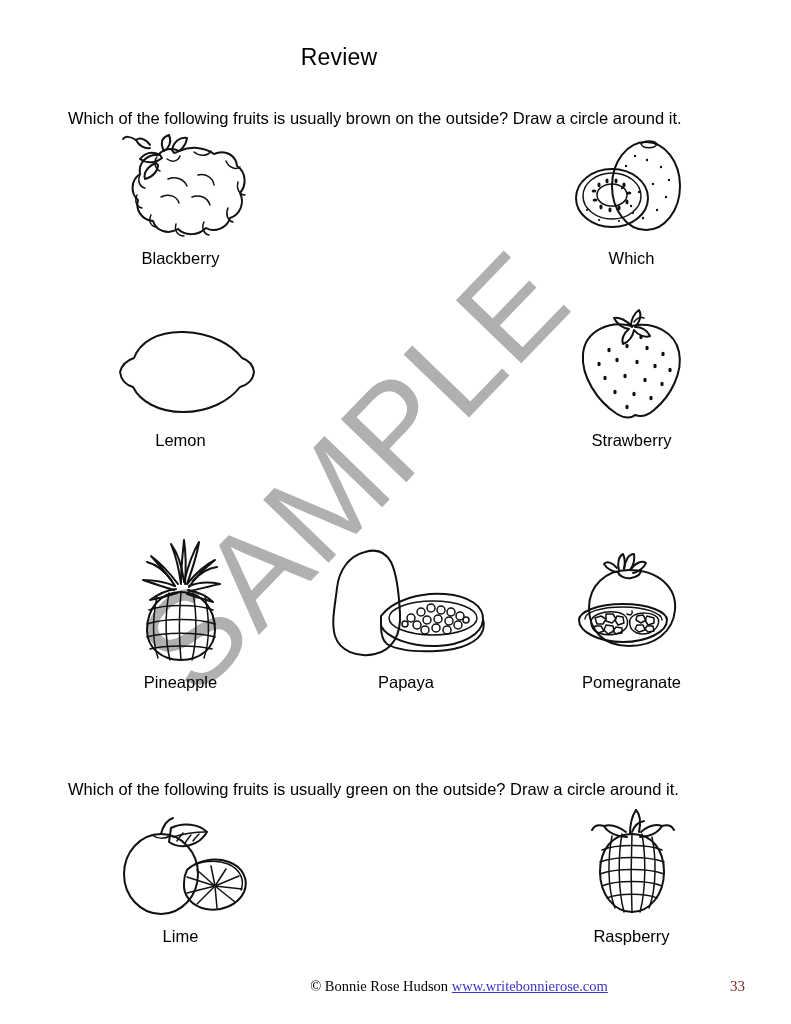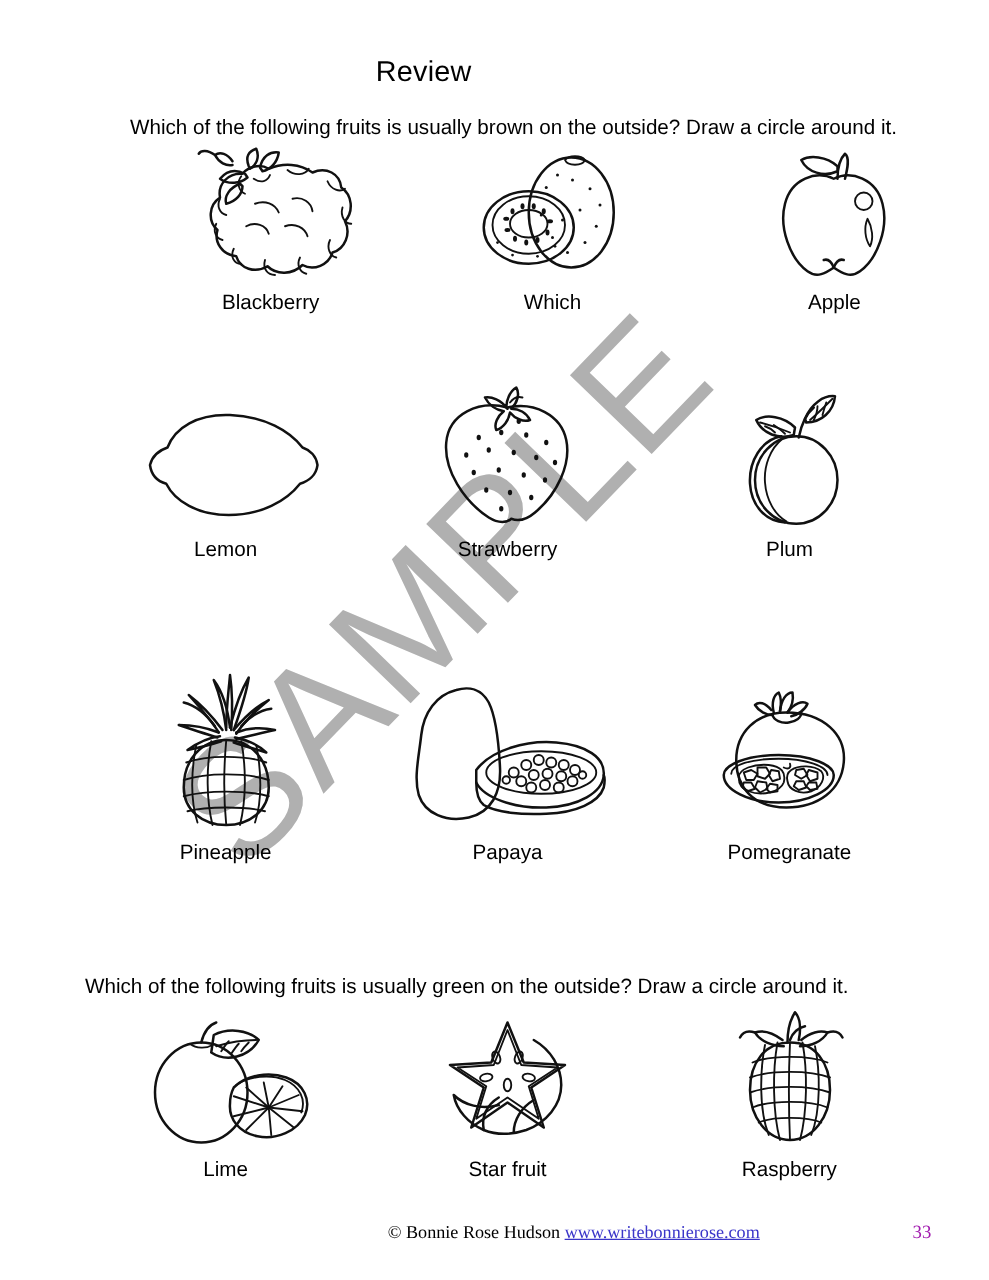--- a/index.html
+++ b/index.html
@@ -108,21 +108,21 @@
     text-align: center;
     padding-left: 120px;
   }
   .footer-url {
     color: #3a35c9;
     text-decoration: underline;
   }
   .footer-page {
     font-family: "Liberation Serif", serif;
     font-size: 15px;
-    color: #a21caf;
+    color: #7f1d1d;
   }
 
   svg { overflow: visible; }
   .ln {
     fill: none;
     stroke: #111111;
     stroke-width: 2;
     stroke-linecap: round;
     stroke-linejoin: round;
   }
@@ -139,21 +139,21 @@
 <body>
 
 <div class="page">
 
   <svg class="watermark" viewBox="0 0 791 1024" xmlns="http://www.w3.org/2000/svg">
     <text class="watermark-text" x="196" y="700" transform="rotate(-46 196 700)">SAMPLE</text>
   </svg>
 
   <div class="page-title">Review</div>
 
-  <div class="question-block" style="top:92px;margin-left:36px;">
+  <div class="question-block" style="top:108px;">
     <p class="question-text">Which of the following fruits is usually brown on the outside? Draw a circle around it.</p>
     <div class="fruit-row">
 
       <div class="fruit-cell">
         <svg class="fruit-art" width="130" height="105" viewBox="0 0 130 105" xmlns="http://www.w3.org/2000/svg">
           <path class="ln" d="M63 16 C75 11 88 12 98 19 C109 14 120 20 121 31 C130 37 131 50 124 58
                                C129 68 124 80 114 83 C111 93 99 98 90 93 C82 101 69 101 62 94
                                C52 100 40 96 37 86 C26 85 19 75 22 65 C14 58 15 45 24 39
                                C22 28 31 19 42 20 C47 14 56 12 63 16 Z"></path>
           <path class="ln-thin" d="M51 24 C57 28 62 26 64 21"></path>
@@ -219,36 +219,20 @@
             <ellipse cx="25" cy="51" rx="2.4" ry="1.6"></ellipse>
             <circle cx="18" cy="70" r="1.1"></circle>
               <circle cx="30" cy="80" r="1.1"></circle>
             <circle cx="50" cy="81" r="1.1"></circle>
               <circle cx="64" cy="73" r="1.1"></circle>
           </g>
         </svg>
         <div class="fruit-label">Which</div>
       </div>
 
-      <div class="fruit-cell">
-        <svg class="fruit-art" width="105" height="105" viewBox="0 0 105 105" xmlns="http://www.w3.org/2000/svg">
-          <path class="ln" d="M52 24 C38 17 18 24 13 44 C8 63 17 88 31 98 C39 104 46 99 52 95
-                               C58 99 65 104 73 98 C87 88 96 63 91 44 C86 24 66 17 52 24 Z"></path>
-          <path class="ln" d="M52 95 C50 90 47 88 44 89"></path>
-          <path class="ln" d="M52 95 C54 90 57 88 60 89"></path>
-
-          <path class="ln" d="M55 24 C55 16 57 8 61 4 C65 7 63 16 61 24"></path>
-
-          <path class="ln" d="M55 14 C46 6 33 5 26 9 C31 19 44 23 55 18 Z"></path>
-
-          <circle class="ln-thin" cx="76" cy="42" r="7"></circle>
-          <path class="ln-thin" d="M79 56 C83 63 84 72 81 78 C77 72 76 63 79 56 Z"></path>
-        </svg>
-        <div class="fruit-label">Apple</div>
-      </div>
 
     </div>
   </div>
 
   <div class="question-block" style="top:298px;">
     <div class="fruit-row">
 
       <div class="fruit-cell">
         <svg class="fruit-art" width="150" height="100" viewBox="0 0 150 100" xmlns="http://www.w3.org/2000/svg">
           <path class="ln" d="M14 50 C16 42 22 38 28 36 C34 20 52 9 78 10 C106 11 126 23 136 36
@@ -286,42 +270,20 @@
             <ellipse cx="38" cy="88" rx="1.7" ry="2.2"></ellipse>
             <ellipse cx="57" cy="90" rx="1.7" ry="2.2"></ellipse>
             <ellipse cx="74" cy="94" rx="1.7" ry="2.2"></ellipse>
             <ellipse cx="50" cy="103" rx="1.7" ry="2.2"></ellipse>
             <ellipse cx="64" cy="33" rx="1.7" ry="2.2"></ellipse>
           </g>
         </svg>
         <div class="fruit-label">Strawberry</div>
       </div>
 
-      <div class="fruit-cell">
-        <svg class="fruit-art" width="90" height="115" viewBox="0 0 90 115" xmlns="http://www.w3.org/2000/svg">
-
-          <path class="ln" d="M38 42 C22 45 12 62 13 80 C14 98 26 110 41 111"></path>
-
-          <ellipse class="ln" cx="50" cy="77" rx="33" ry="35"></ellipse>
-          <path class="ln-thin" d="M39 44 C29 52 24 66 25 79 C26 93 33 105 42 110"></path>
-
-          <path class="ln" d="M52 43 C54 33 58 24 64 19"></path>
-
-          <path class="ln" d="M57 28 C62 16 72 9 81 10 C80 22 70 31 58 31 Z"></path>
-          <path class="ln-thin" d="M61 29 C67 24 74 17 79 12"></path>
-          <path class="ln-thin" d="M64 29 C66 25 67 21 67 18"></path>
-          <path class="ln-thin" d="M71 25 C72 21 73 18 74 15"></path>
-
-          <path class="ln" d="M49 35 C40 26 26 24 18 29 C23 40 36 45 48 41 Z"></path>
-          <path class="ln-thin" d="M45 39 C38 36 29 33 21 31"></path>
-          <path class="ln-thin" d="M41 40 C38 37 35 35 32 33"></path>
-          <path class="ln-thin" d="M33 39 C31 37 28 35 25 34"></path>
-        </svg>
-        <div class="fruit-label">Plum</div>
-      </div>
 
     </div>
   </div>
 
   <div class="question-block" style="top:526px;">
     <div class="fruit-row">
 
       <div class="fruit-cell">
         <svg class="fruit-art" width="100" height="132" viewBox="0 0 100 132" xmlns="http://www.w3.org/2000/svg">
 
@@ -462,41 +424,20 @@
             <path d="M104 76 L124 92"></path>
             <path d="M104 76 L106 98"></path>
             <path d="M104 76 L86 94"></path>
             <path d="M104 76 L76 83"></path>
             <path d="M104 76 L76 67"></path>
           </g>
         </svg>
         <div class="fruit-label">Lime</div>
       </div>
 
-      <div class="fruit-cell">
-        <svg class="fruit-art" width="115" height="108" viewBox="0 0 115 108" xmlns="http://www.w3.org/2000/svg">
-
-          <path class="ln" d="M78 22 C92 30 100 44 100 58 C100 74 88 88 72 94 C60 98 48 98 38 94
-                               C26 89 16 78 14 66 C22 74 36 78 50 74"></path>
-          <path class="ln" d="M38 94 C36 84 40 74 50 68"></path>
-          <path class="ln" d="M62 96 C62 86 68 76 78 70"></path>
-
-          <path class="ln" d="M57 8 L70 40 L103 42 L76 60 L86 92 L57 72 L28 92 L38 60 L11 42 L44 40 Z"></path>
-          <path class="ln-thin" d="M57 14 L68 42 L97 44 L74 59 L82 85 L57 68 L32 85 L40 59 L17 44 L46 42 Z"></path>
-
-          <g class="ln-thin">
-            <ellipse cx="48" cy="36" rx="3" ry="5" transform="rotate(-20 48 36)"></ellipse>
-            <ellipse cx="66" cy="36" rx="3" ry="5" transform="rotate(20 66 36)"></ellipse>
-            <ellipse cx="40" cy="52" rx="5" ry="3" transform="rotate(-10 40 52)"></ellipse>
-            <ellipse cx="74" cy="52" rx="5" ry="3" transform="rotate(10 74 52)"></ellipse>
-            <ellipse cx="57" cy="58" rx="3" ry="5"></ellipse>
-          </g>
-        </svg>
-        <div class="fruit-label">Star fruit</div>
-      </div>
 
       <div class="fruit-cell">
         <svg class="fruit-art" width="92" height="112" viewBox="0 0 92 112" xmlns="http://www.w3.org/2000/svg">
 
           <path class="ln" d="M46 28 C26 28 14 44 14 66 C14 88 28 106 46 106 C64 106 78 88 78 66
                                C78 44 66 28 46 28 Z"></path>
 
           <g class="ln-thin">
             <path d="M16 44 C30 38 62 38 76 44"></path>
             <path d="M14 56 C30 50 62 50 78 56"></path>

